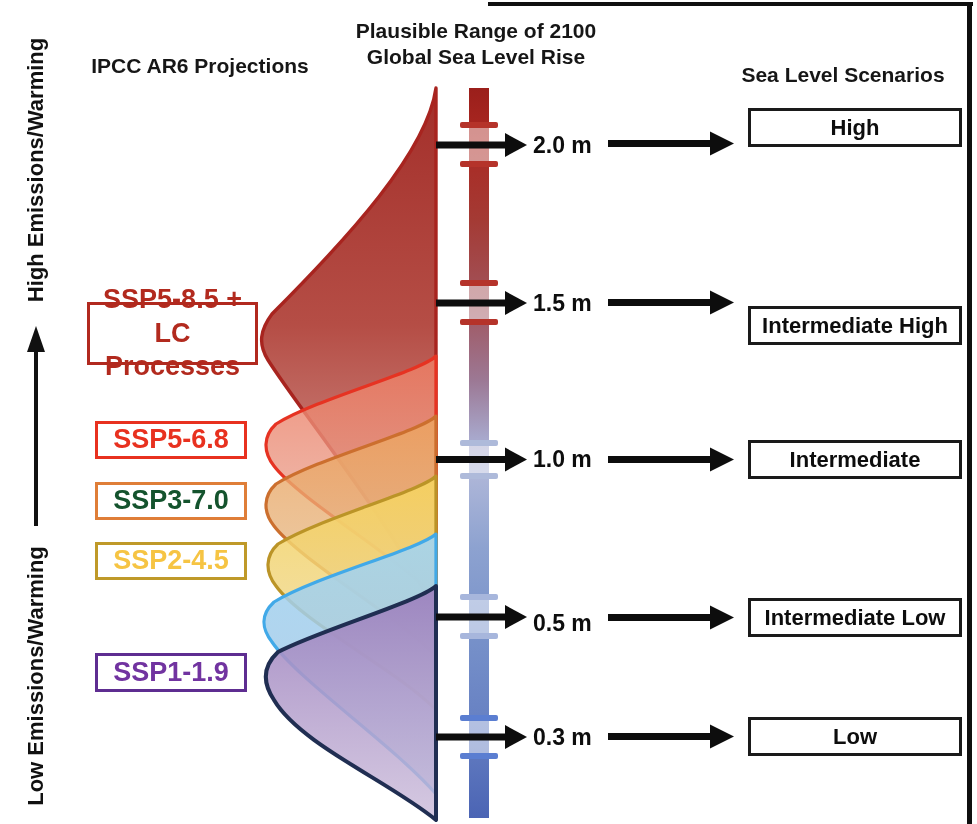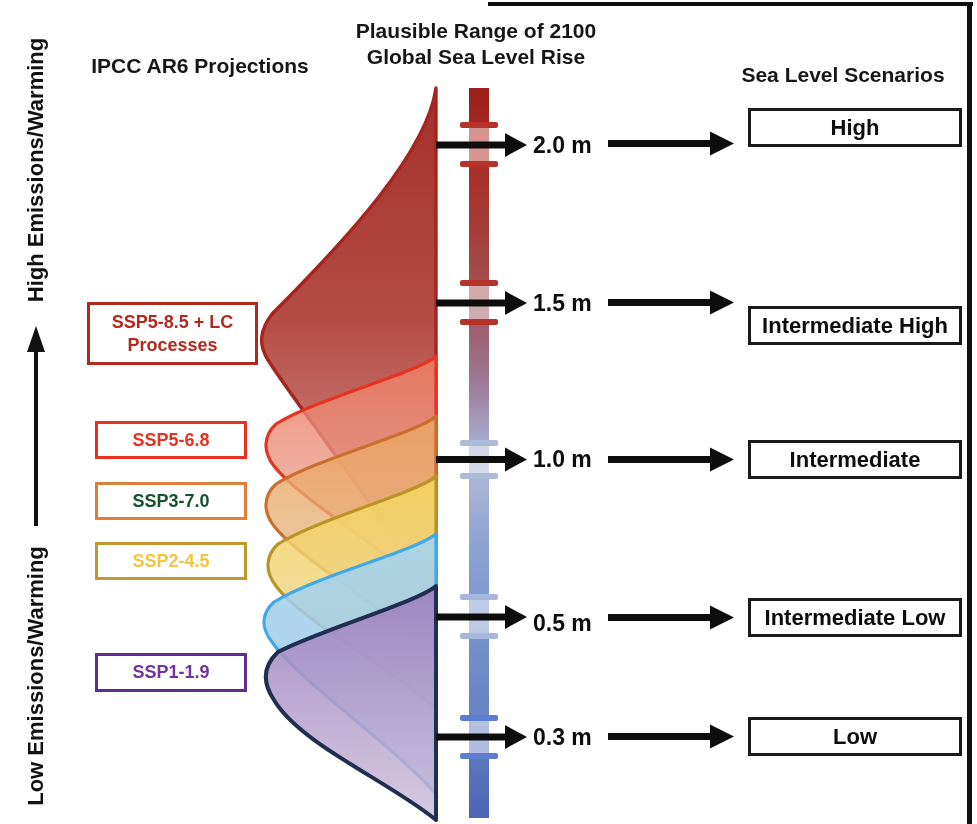--- a/index.html
+++ b/index.html
@@ -9,21 +9,21 @@
   }
   #stage *{box-sizing:border-box;}
   .abs{position:absolute;}
   .title{font-size:21px;text-align:center;line-height:1.25;color:#161616;}
   .rot-label{
     white-space:nowrap;font-size:22px;color:#111;
     transform:translate(-50%,-50%) rotate(-90deg);
   }
   .ssp-box{
     display:flex;align-items:center;justify-content:center;text-align:center;
-    background:#fff;font-size:18px;line-height:1.25;padding:0 4px;
+    background:#fff;font-size:27px;line-height:1.25;padding:0 4px;
   }
   .m-label{font-size:23px;color:#0d0d0d;white-space:nowrap;}
   .scen-box{
     border:3px solid #1a1a1a;background:#fff;display:flex;align-items:center;justify-content:center;
     font-size:22px;color:#0d0d0d;text-align:center;
   }
   svg{position:absolute;left:0;top:0;}
 </style>
 </head>
 <body>

